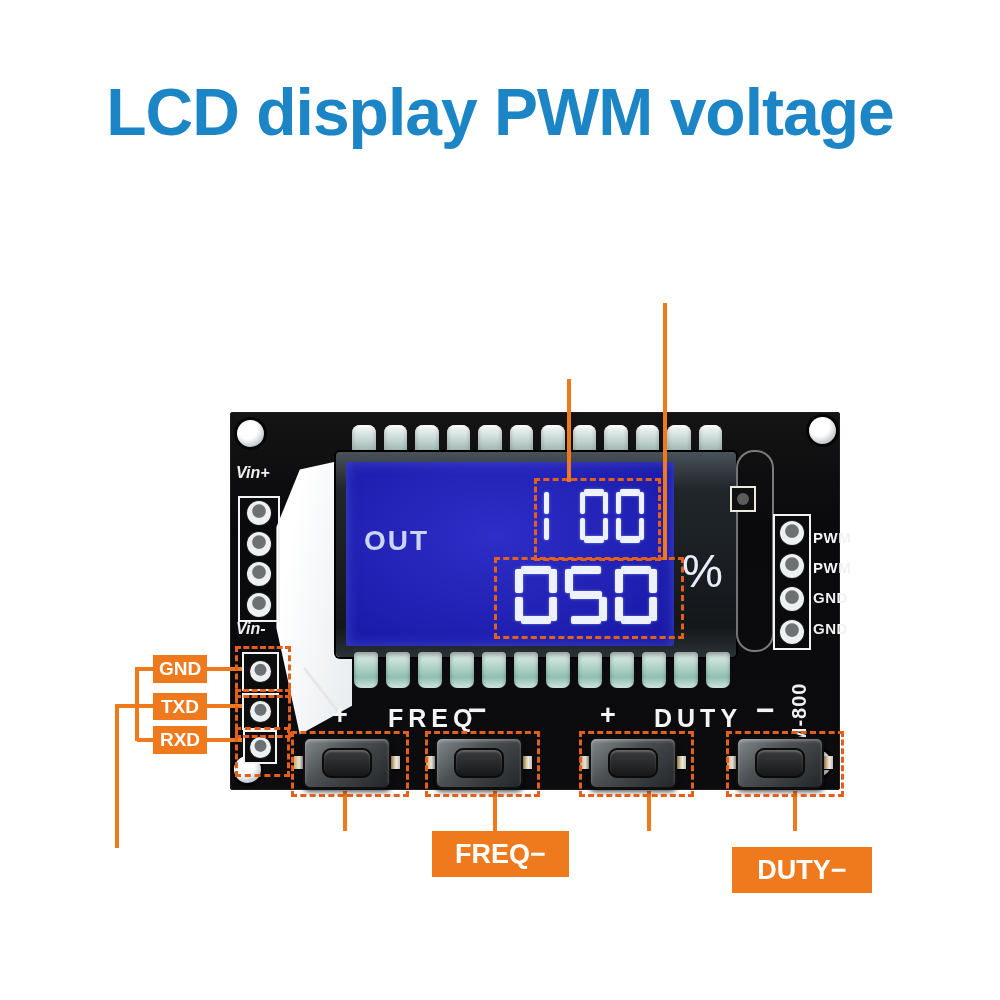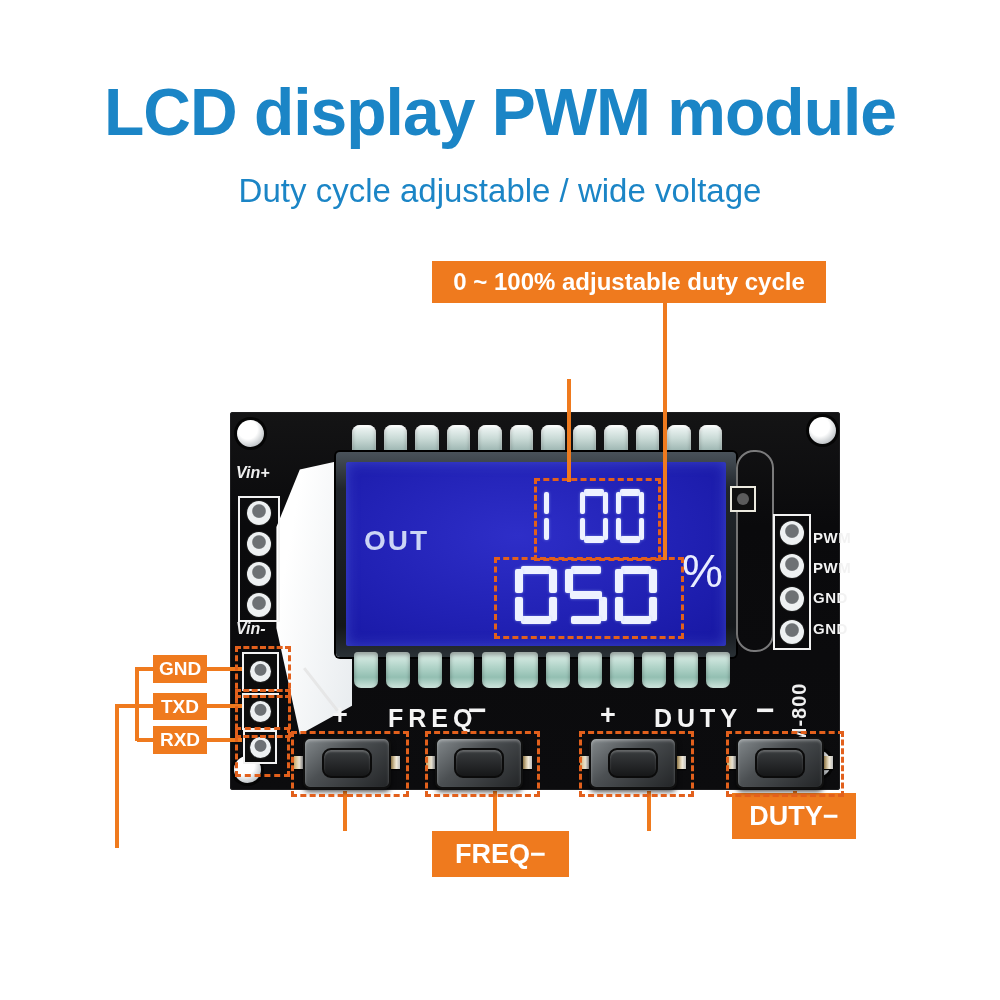--- a/index.html
+++ b/index.html
@@ -28,21 +28,21 @@
   .pinsrow{position:absolute;display:flex;}
   .pin-top{flex:1;margin:0 4px;border-radius:8px 8px 5px 5px;
         background:linear-gradient(180deg,#f4f9f8 0%,#c9dad6 35%,#9fb7b3 65%,#dfeae8 100%);
         box-shadow:inset 0 -3px 4px rgba(0,0,0,.35), inset 0 2px 2px rgba(255,255,255,.9);}
   .pin-bot{flex:1;margin:0 4px;border-radius:4px 4px 7px 7px;
         background:linear-gradient(180deg,#e3f2ec 0%,#b3d5ca 40%,#93bfb2 70%,#cde4dc 100%);
         box-shadow:inset 0 3px 4px rgba(0,0,0,.35);}
   .lcd-frame{position:absolute;left:106px;top:40px;width:400px;height:205px;
         background:linear-gradient(180deg,#49525a 0%,#21262b 18%,#14171a 85%,#2a3136 100%);
         border-radius:4px;box-shadow:0 0 0 2px #000;}
-  .lcd{position:absolute;left:10px;top:10px;width:380px;height:184px;border-radius:2px;
+  .lcd{position:absolute;left:10px;top:10px;width:328px;height:184px;border-radius:2px;
         background:radial-gradient(ellipse at 45% 40%, #2e2ec8 0%, #2121b4 55%, #1717a2 100%);
         box-shadow:inset 0 0 14px rgba(120,150,255,.35);}
   .wedge{position:absolute;left:32px;top:46px;width:90px;height:288px;
         background:linear-gradient(100deg,#ffffff 30%,#e7ebee 100%);
         clip-path:polygon(100% 0, 42% 4%, 16% 24%, 16% 59%, 42% 96%, 100% 86%);}
   .whitebox{position:absolute;border:2px solid #f2f2f2;}
   .pin-round{width:24px;height:24px;border-radius:50%;
         background:radial-gradient(circle at 50% 42%, #6d7174 0 34%, #eef1f2 40% 68%, #a8afb2 100%);
         box-shadow:0 0 0 1px #1a1a1a;}
   .pincol{display:flex;flex-direction:column;align-items:center;justify-content:space-around;}
@@ -94,24 +94,22 @@
   .ss{position:absolute;display:flex;}
   .ssd{position:relative;}
   .seg{position:absolute;background:#eef2ff;border-radius:2px;
        box-shadow:0 0 3px rgba(180,200,255,.55);}
 </style>
 </head>
 <body>
 
 <div class="stage" style="--blue: #1b85c6; --orange: #ef7a1e; --dash: #e2601c;">
 
-  <div class="title">LCD display PWM module</div>
-  <div class="subtitle">Duty cycle adjustable / wide voltage</div>
-
-  <div class="callout" style="left:432px;top:261px;width:394px;height:42px;font-size:24px;">0 ~ 100% adjustable duty cycle</div>
+  <div class="title">LCD display PWM voltage</div>
+
   <div class="oline" style="left:663px;top:303px;width:4px;height:257px;"></div>
   <div class="oline" style="left:567px;top:379px;width:4px;height:103px;"></div>
 
   <div class="board">
     <div class="hole" style="left:7px;top:8px;"></div>
     <div class="hole" style="left:579px;top:5px;"></div>
     <div class="hole" style="left:4px;top:344px;"></div>
     <div class="hole" style="left:574px;top:338px;"></div>
 
     <div class="pinsrow" style="left:118px;top:13px;width:378px;height:39px;">
@@ -279,21 +277,21 @@
   <div class="dash" style="left:425px;top:731px;width:109px;height:60px;"></div>
   <div class="dash" style="left:579px;top:731px;width:109px;height:60px;"></div>
   <div class="dash" style="left:726px;top:731px;width:112px;height:60px;"></div>
 
   <div class="tline" style="left:343px;top:791px;width:3.5px;height:40px;"></div>
   <div class="tline" style="left:493px;top:791px;width:3.5px;height:40px;"></div>
   <div class="tline" style="left:647px;top:791px;width:3.5px;height:40px;"></div>
   <div class="tline" style="left:793px;top:791px;width:3.5px;height:40px;"></div>
 
   <div class="chip" style="left:432px;top:831px;width:137px;height:46px;font-size:27px;">FREQ−</div>
-  <div class="chip" style="left:732px;top:793px;width:124px;height:46px;font-size:27px;">DUTY−</div>
+  <div class="chip" style="left:732px;top:847px;width:140px;height:46px;font-size:27px;">DUTY−</div>
 
   <div class="chip" style="left:153px;top:655px;width:54px;height:28px;font-size:19px;">GND</div>
   <div class="chip" style="left:153px;top:693px;width:54px;height:27px;font-size:19px;">TXD</div>
   <div class="chip" style="left:153px;top:726px;width:54px;height:28px;font-size:19px;">RXD</div>
   <div class="tline" style="left:207px;top:667px;width:35px;height:3.5px;"></div>
   <div class="tline" style="left:207px;top:704px;width:35px;height:3.5px;"></div>
   <div class="tline" style="left:207px;top:738px;width:35px;height:3.5px;"></div>
   <div class="tline" style="left:137px;top:667px;width:16px;height:3.5px;"></div>
   <div class="tline" style="left:117px;top:704px;width:36px;height:3.5px;"></div>
   <div class="tline" style="left:137px;top:738px;width:16px;height:3.5px;"></div>

